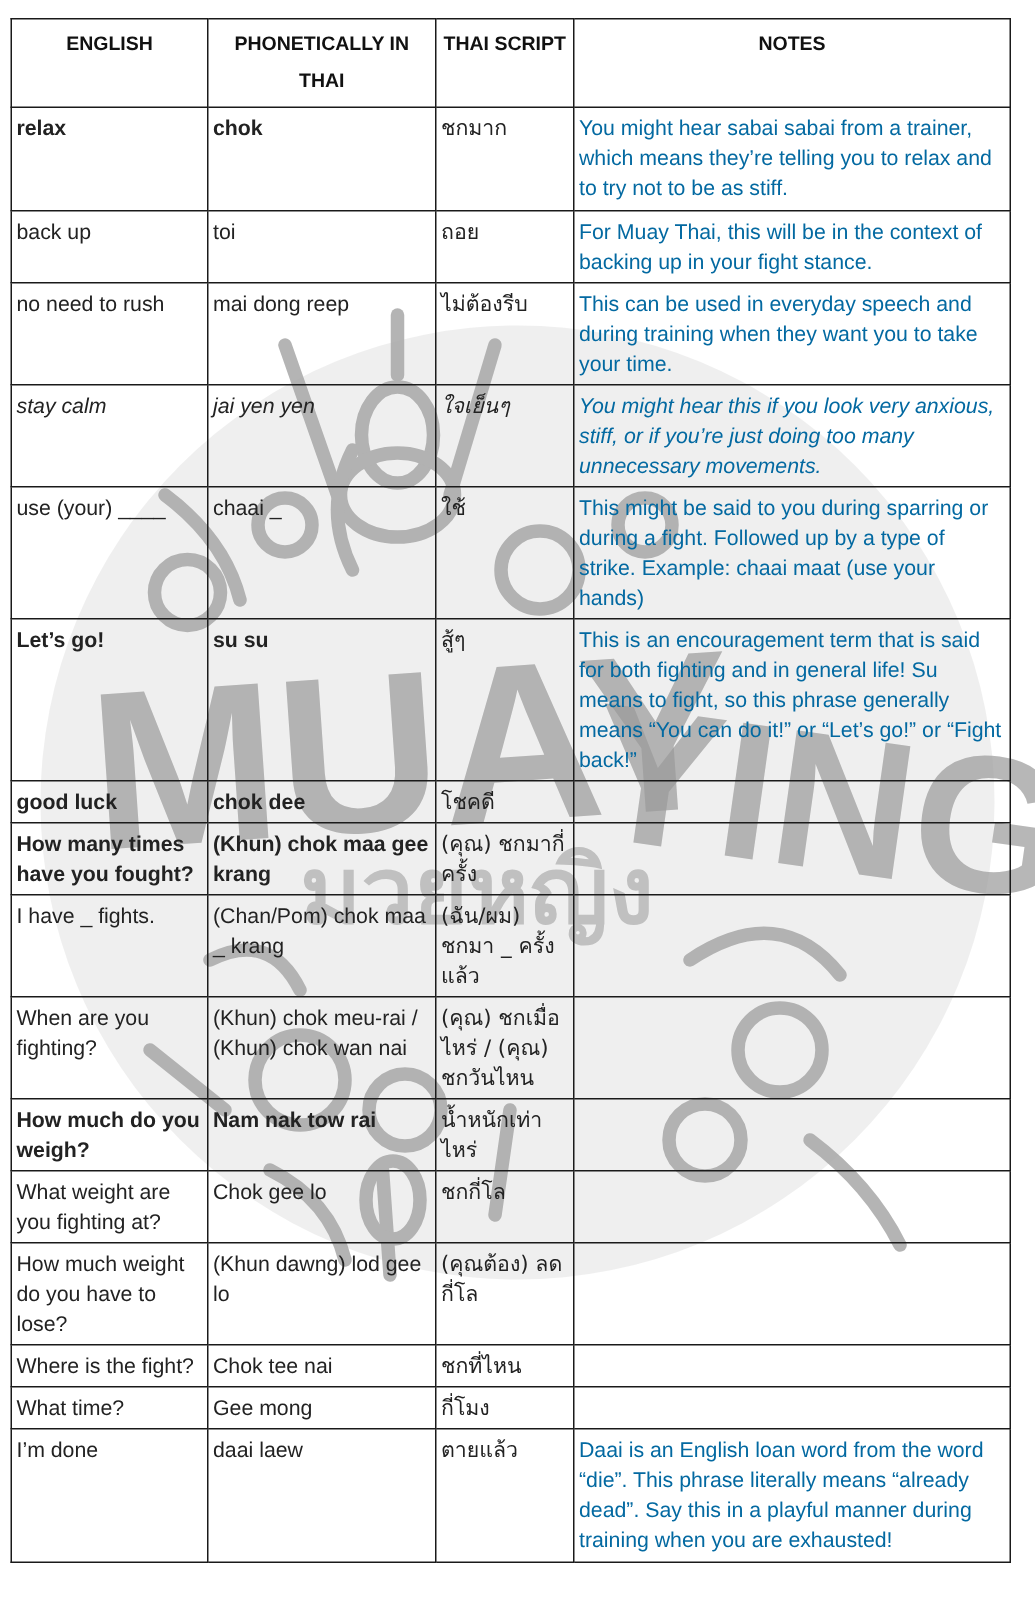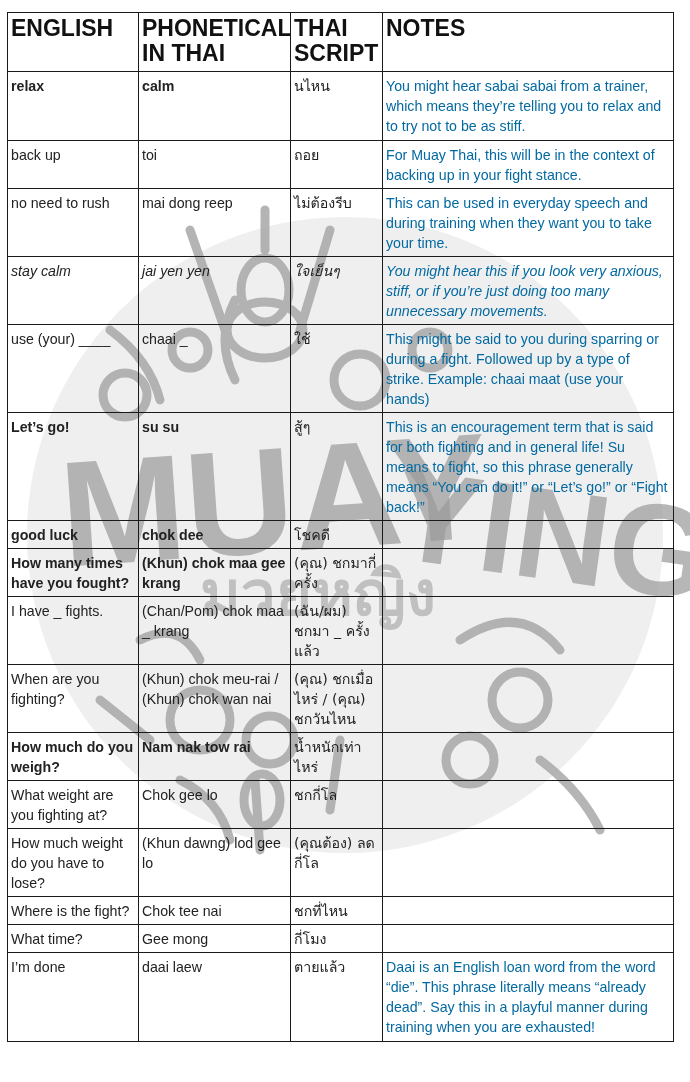--- a/index.html
+++ b/index.html
@@ -42,22 +42,23 @@
     table.phrases th, table.phrases td {
       border: 1px solid #1a1a1a;
       vertical-align: top;
       padding: 4px 3px 3px 3px;
       font-size: 14.2px;
       line-height: 20px;
       text-align: left;
       overflow: hidden;
     }
     table.phrases th {
-      font-size: 23px;
+      font-size: 13px;
       font-weight: bold;
+      text-align: center;
       line-height: 25px;
       color: #111111;
       padding-top: 3px;
     }
     col.c1 { width: 131px; }
     col.c2 { width: 152px; }
     col.c3 { width: 92px; }
     col.c4 { width: 291px; }
     .bold { font-weight: bold; }
     .thai { font-family: "DejaVu Sans", sans-serif; font-size: 13.3px; }
@@ -111,22 +112,22 @@
     <tr style="height:59px">
       <th>ENGLISH</th>
       <th>PHONETICALLY IN THAI</th>
       <th>THAI SCRIPT</th>
       <th>NOTES</th>
     </tr>
   </thead>
   <tbody id="rows">
       <tr style="height: 69px;">
         <td class="bold">relax</td>
-        <td class="bold">calm</td>
-        <td class="thai">นไหน</td>
+        <td class="bold">chok</td>
+        <td class="thai">ชกมาก</td>
         <td class="note">You might hear sabai sabai from a trainer, which means they’re telling you to relax and to try not to be as stiff.</td>
       </tr>
       <tr style="height: 47px;">
         <td>back up</td>
         <td>toi</td>
         <td class="thai">ถอย</td>
         <td class="note">For Muay Thai, this will be in the context of backing up in your fight stance.</td>
       </tr>
       <tr style="height: 67px;">
         <td>no need to rush</td>

